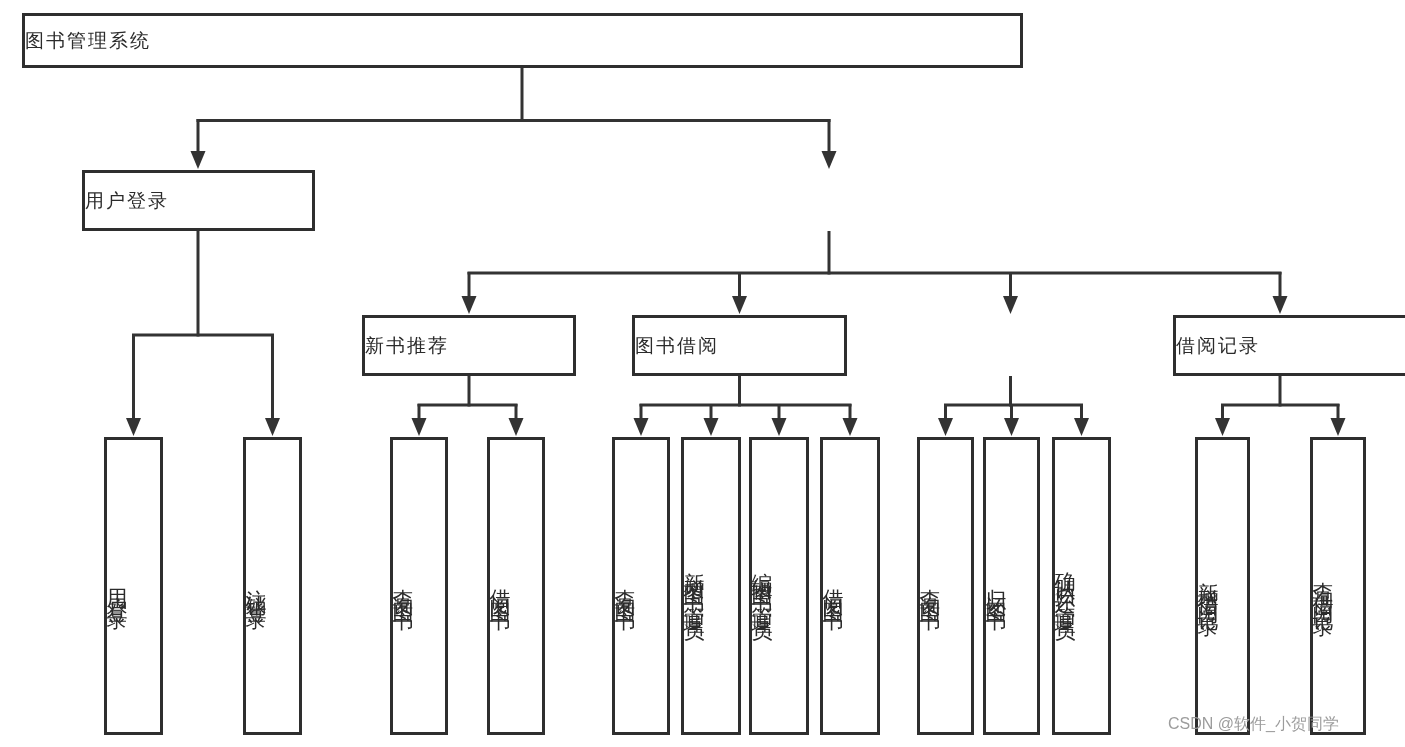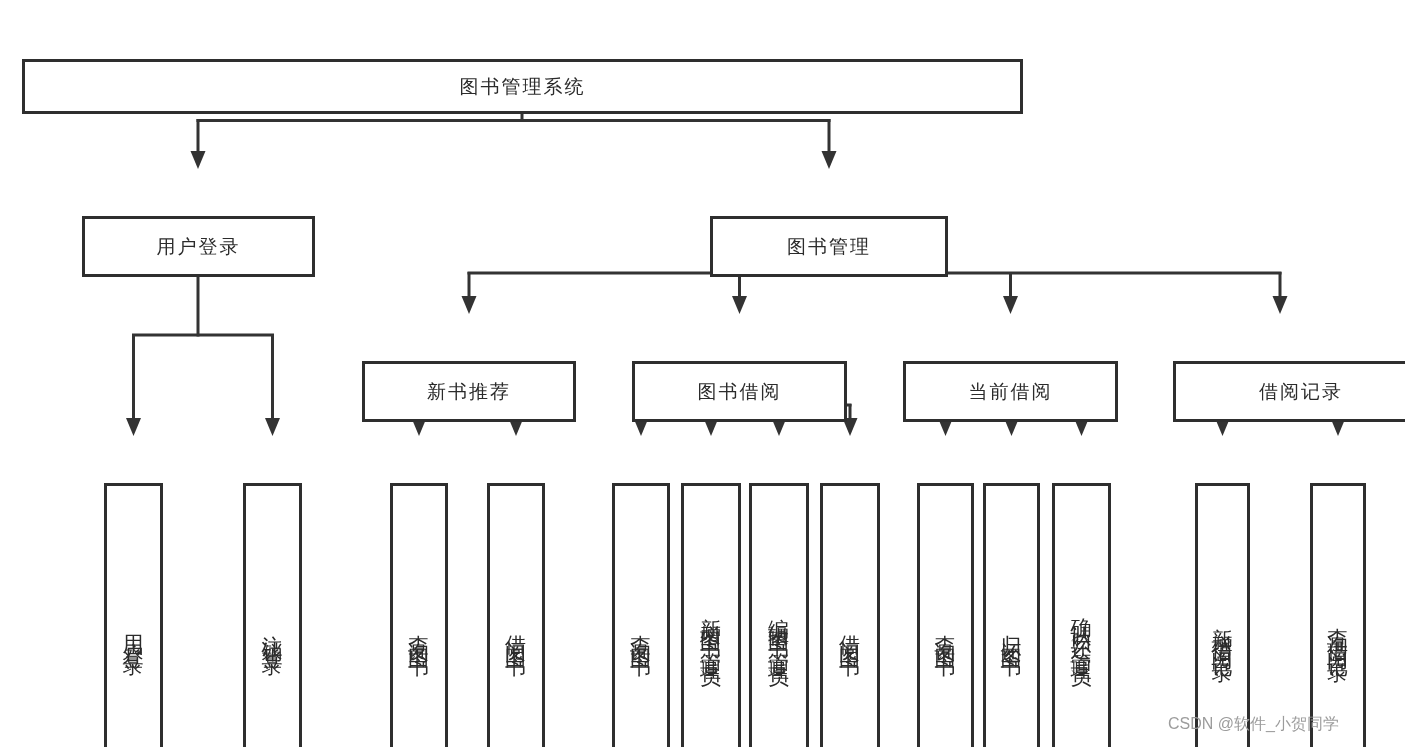--- a/index.html
+++ b/index.html
@@ -29,23 +29,22 @@
     pointer-events: none;
   }
   .connector-layer line { stroke: var(--line); stroke-width: 3; }
   .connector-layer polygon { fill: var(--line); }
   .node {
     position: absolute;
     background: var(--box-fill);
     border: 3px solid var(--box-border);
     display: flex;
     align-items: center;
-    justify-content: center;
+    justify-content: flex-start;
     color: var(--text-color);
-    margin-top: 46px;
   }
   .h-label {
     font-size: 19px;
     letter-spacing: 2px;
     white-space: nowrap;
   }
   .v-label {
     writing-mode: vertical-rl;
     text-orientation: mixed;
     font-size: 21px;
@@ -129,32 +128,26 @@
     <polygon points="1338,436 1330.5,418 1345.5,418"></polygon>
   </svg>
 
   <div class="node" style="left:22px;top:13px;width:1001px;height:55px">
     <span class="h-label">图书管理系统</span>
   </div>
 
   <div class="node" style="left:82px;top:170px;width:233px;height:61px">
     <span class="h-label">用户登录</span>
   </div>
-  <div class="node" style="left:710px;top:170px;width:238px;height:61px">
-    <span class="h-label">图书管理</span>
-  </div>
 
   <div class="node" style="left:362px;top:315px;width:214px;height:61px">
     <span class="h-label">新书推荐</span>
   </div>
   <div class="node" style="left:632px;top:315px;width:215px;height:61px">
     <span class="h-label">图书借阅</span>
-  </div>
-  <div class="node" style="left:903px;top:315px;width:215px;height:61px">
-    <span class="h-label">当前借阅</span>
   </div>
   <div class="node" style="left:1173px;top:315px;width:256px;height:61px">
     <span class="h-label">借阅记录</span>
   </div>
 
   <div class="node" style="left:104px;top:437px;width:59px;height:298px">
     <span class="v-label">用户登录</span>
   </div>
   <div class="node" style="left:243px;top:437px;width:59px;height:298px">
     <span class="v-label">注销登录</span>

